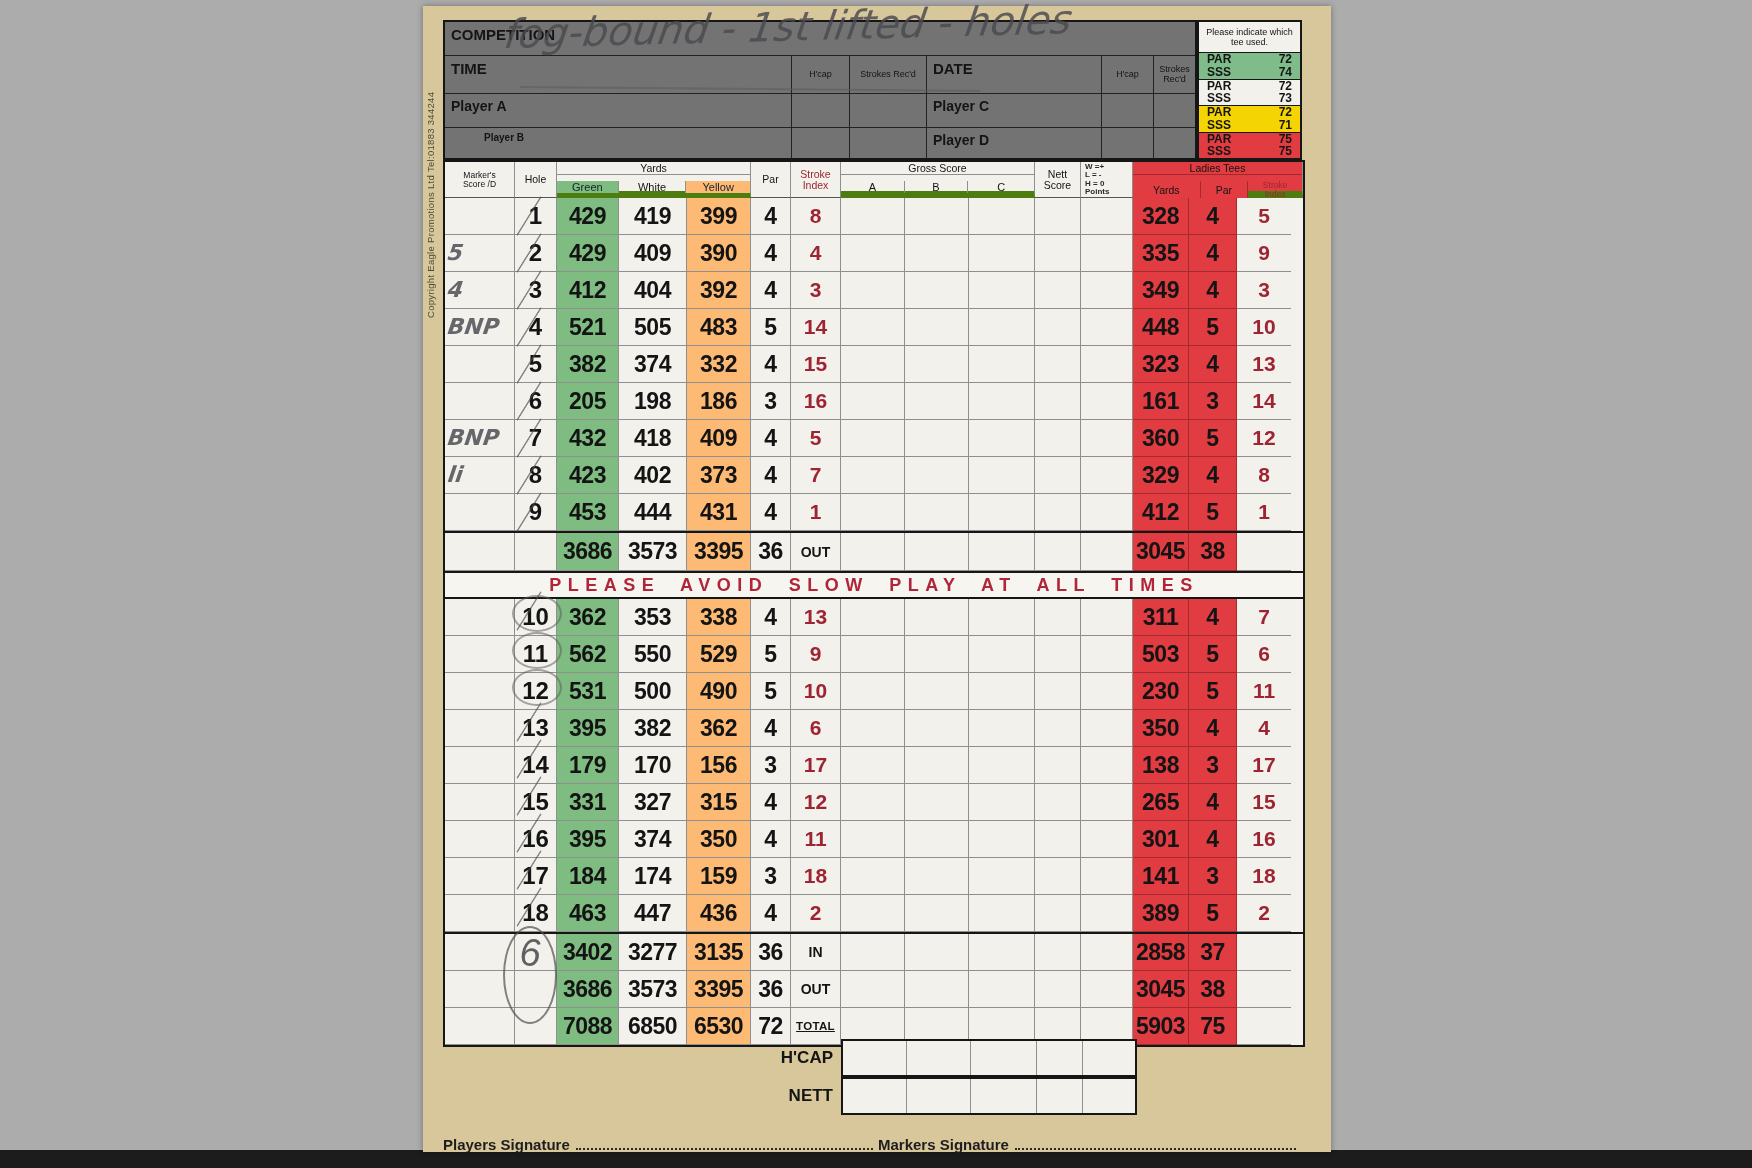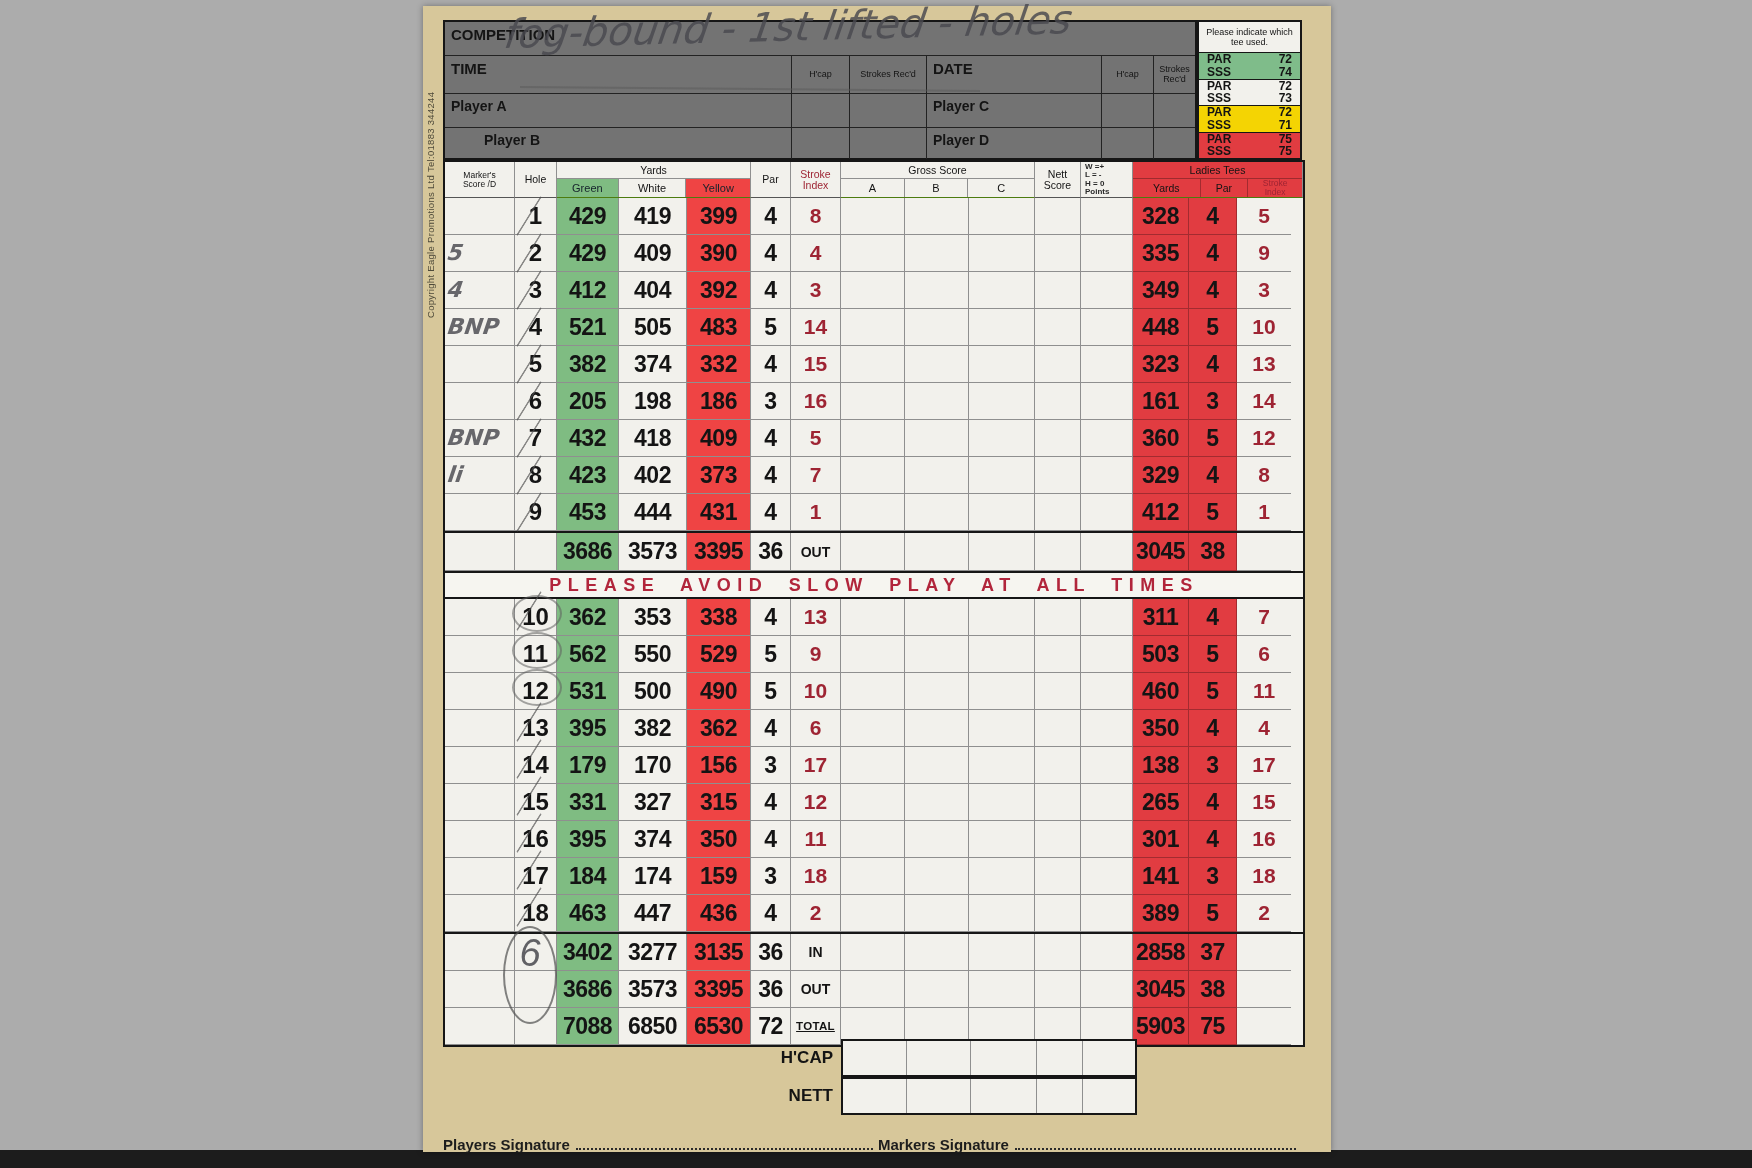--- a/index.html
+++ b/index.html
@@ -36,42 +36,42 @@
   .tee-white{background:#f2f1ec;}
   .tee-yellow{background:#f4d403;}
   .tee-red{background:#e13c41;}
 
   
   .gtable{position:absolute;left:443px;top:160px;width:862px;border:2px solid #161616;background:#f2f1ec;box-sizing:border-box;}
   .hrow{display:flex;height:36px;}
   .hc,.hgroup,.hsub{box-sizing:border-box;}
   .hc{border-right:1px solid #8f8f8f;border-bottom:1px solid #555;background:#f2f1ec;display:flex;flex-direction:column;
       align-items:center;justify-content:center;font-size:10.5px;line-height:11px;text-align:center;}
-  .hgroup{border-right:1px solid #8f8f8f;border-bottom:1px solid #4d7c0f;display:flex;flex-direction:column;}
+  .hgroup{border-right:1px solid #8f8f8f;border-bottom:7px solid #4d7c0f;display:flex;flex-direction:column;gap:6px;}
   .htop{height:16px;border-bottom:1px solid #8f8f8f;display:flex;align-items:center;justify-content:center;font-size:10.5px;}
   .hbot{display:flex;flex:1;}
   .hsub{border-right:1px solid #8f8f8f;display:flex;align-items:center;justify-content:center;font-size:11px;flex-direction:column;}
   .hbot .hsub:last-child{border-right:none;}
   .tiny{font-size:8.5px;line-height:9px;}
   .red-text{color:#9e2433;}
   .pts-h{align-items:flex-start;padding-left:4px;font-size:8px;line-height:8.5px;font-weight:700;color:#2a2a2a;}
   .red-head{background:#e13c41;}
   .red-head .htop{border-bottom-color:#9e2a2e;}
   .hsub.bg-green,.hsub.bg-yellow{color:#15222b;}
 
   .trow{display:flex;height:37px;}
   .trow.h38{height:38px;}
   .tc{box-sizing:border-box;display:flex;align-items:center;justify-content:center;
       border-right:1px solid #8f8f8f;border-bottom:1px solid #8f8f8f;background:#f2f1ec;overflow:hidden;}
   .trow .tc:last-child{border-right:none;}
   .c0{width:70px;}.c1{width:42px;}.c2{width:62px;}.c3{width:68px;}.c4{width:64px;}
   .c5{width:40px;}.c6{width:50px;}.c7{width:64px;}.c8{width:64px;}.c9{width:66px;}
   .c10{width:46px;}.c11{width:52px;}.c12{width:56px;}.c13{width:48px;}.c14{width:54px;}
   .bg-green{background:#7fbc82;}
-  .bg-yellow{background:#ef4444;}
+  .bg-yellow{background:#fdba74;}
   .bg-red{background:#e13c41;border-right-color:#a32b30;border-bottom-color:#a32b30;}
   .v{font-weight:700;font-size:23px;letter-spacing:-.5px;color:#141414;}
   .hole-n{font-weight:700;font-size:24px;color:#141414;}
   .si-v{font-weight:700;font-size:21px;color:#9e2433;}
   .lab{font-weight:700;font-size:14px;color:#141414;}
   .lab-sm{font-size:11.5px;letter-spacing:.3px;text-decoration:underline;}
   .heavy-top{border-top:2.5px solid #161616;}
   .banner-row{height:24px;border-top:2px solid #161616;border-bottom:2px solid #161616;}
   .banner-cell{width:858px;display:flex;align-items:center;justify-content:center;background:#f6f5f0;
                color:#b1253b;font-weight:700;font-size:18px;letter-spacing:6.5px;word-spacing:9px;white-space:nowrap;}
@@ -145,21 +145,21 @@
       <div class="ft-cell w-h1"></div>
       <div class="ft-cell w-s1"></div>
       <div class="ft-cell w-date">
           <span class="ft-label" style="font-size:14px;">Player C</span>
         </div>
       <div class="ft-cell w-h2"></div>
       <div class="ft-cell w-s2"></div>
     </div>
     <div class="ft-row r-pb" style="border-bottom:none;">
       <div class="ft-cell w-main">
-          <span class="ft-label" style="font-size:14px;padding-left:33px;">Player B</span>
+          <span class="ft-label" style="font-size:10px;padding-left:33px;">Player B</span>
         </div>
       <div class="ft-cell w-h1"></div>
       <div class="ft-cell w-s1"></div>
       <div class="ft-cell w-date">
           <span class="ft-label" style="font-size:14px;">Player D</span>
         </div>
       <div class="ft-cell w-h2"></div>
       <div class="ft-cell w-s2"></div>
     </div>
   </div>
@@ -472,21 +472,21 @@
           <div class="tc c2 v bg-green">531</div>
           <div class="tc c3 v">500</div>
           <div class="tc c4 v bg-yellow">490</div>
           <div class="tc c5 v">5</div>
           <div class="tc c6 si-v">10</div>
           <div class="tc c7"></div>
           <div class="tc c8"></div>
           <div class="tc c9"></div>
           <div class="tc c10"></div>
           <div class="tc c11"></div>
-          <div class="tc c12 v bg-red">460</div>
+          <div class="tc c12 v bg-red">230</div>
           <div class="tc c13 v bg-red">5</div>
           <div class="tc c14 si-v">11</div>
         </div>
         <div class="trow ">
           <div class="tc c0"></div>
           <div class="tc c1 hole-n">13</div>
           <div class="tc c2 v bg-green">395</div>
           <div class="tc c3 v">382</div>
           <div class="tc c4 v bg-yellow">362</div>
           <div class="tc c5 v">4</div>

